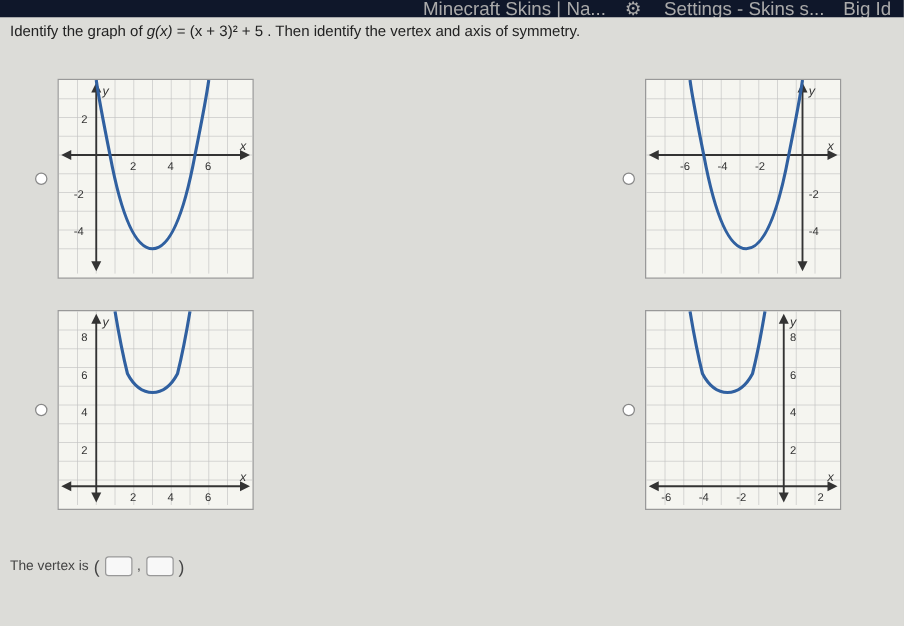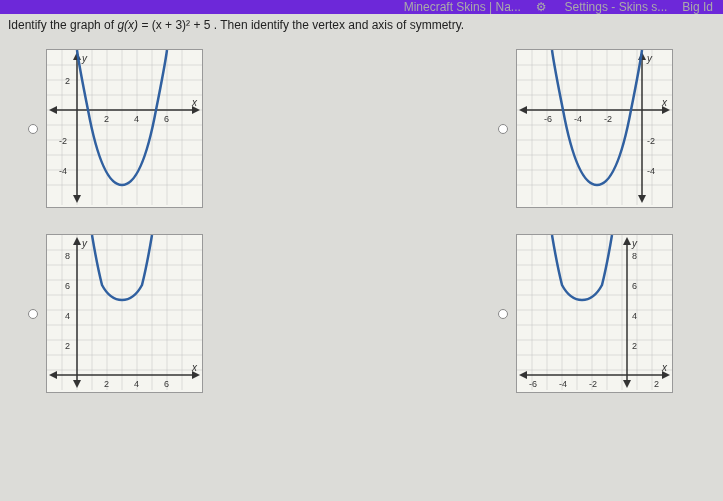--- a/index.html
+++ b/index.html
@@ -12,42 +12,42 @@
       color: #333;
       position: relative;
       overflow: hidden;
     }
     .top-bar {
       position: absolute;
       top: 0;
       left: 0;
       right: 0;
       height: 14px;
-      background: #6d28d9;
+      background: #0f172a;
       color: #aaa;
-      font-size: 12px;
+      font-size: 15px;
       display: flex;
       justify-content: flex-end;
       align-items: center;
       padding-right: 10px;
       gap: 15px;
     }
     .content {
       position: absolute;
       top: 14px;
       left: 0;
       right: 0;
       bottom: 0;
       background: #dcdcd8;
       padding: 4px 8px;
     }
     .question-text {
       font-size: 12px;
       color: #222;
-      margin-bottom: 12px;
+      margin-bottom: 26px;
     }
     .func { font-style: italic; }
     .graphs-container {
       position: relative;
       height: 370px;
     }
     .graph-option {
       position: absolute;
       display: flex;
       align-items: center;
@@ -296,15 +296,23 @@
           <text class="axis-label" x="115" y="12">y</text>
 
           <path class="curve" d="M 35,0 Q 40,30 45,50 Q 53,65 65,65 Q 77,65 85,50 Q 90,30 95,0"></path>
         </svg>
       </div>
     </div>
 
   </div>
 
   <div class="answers">
+    <div class="answer-row">
+      <span>The vertex is </span>
+      <span class="paren">(</span>
+      <span class="input-box"></span>
+      <span>,</span>
+      <span class="input-box"></span>
+      <span class="paren">)</span>
+    </div>
   </div>
 
 </div>
 
 </body></html>

